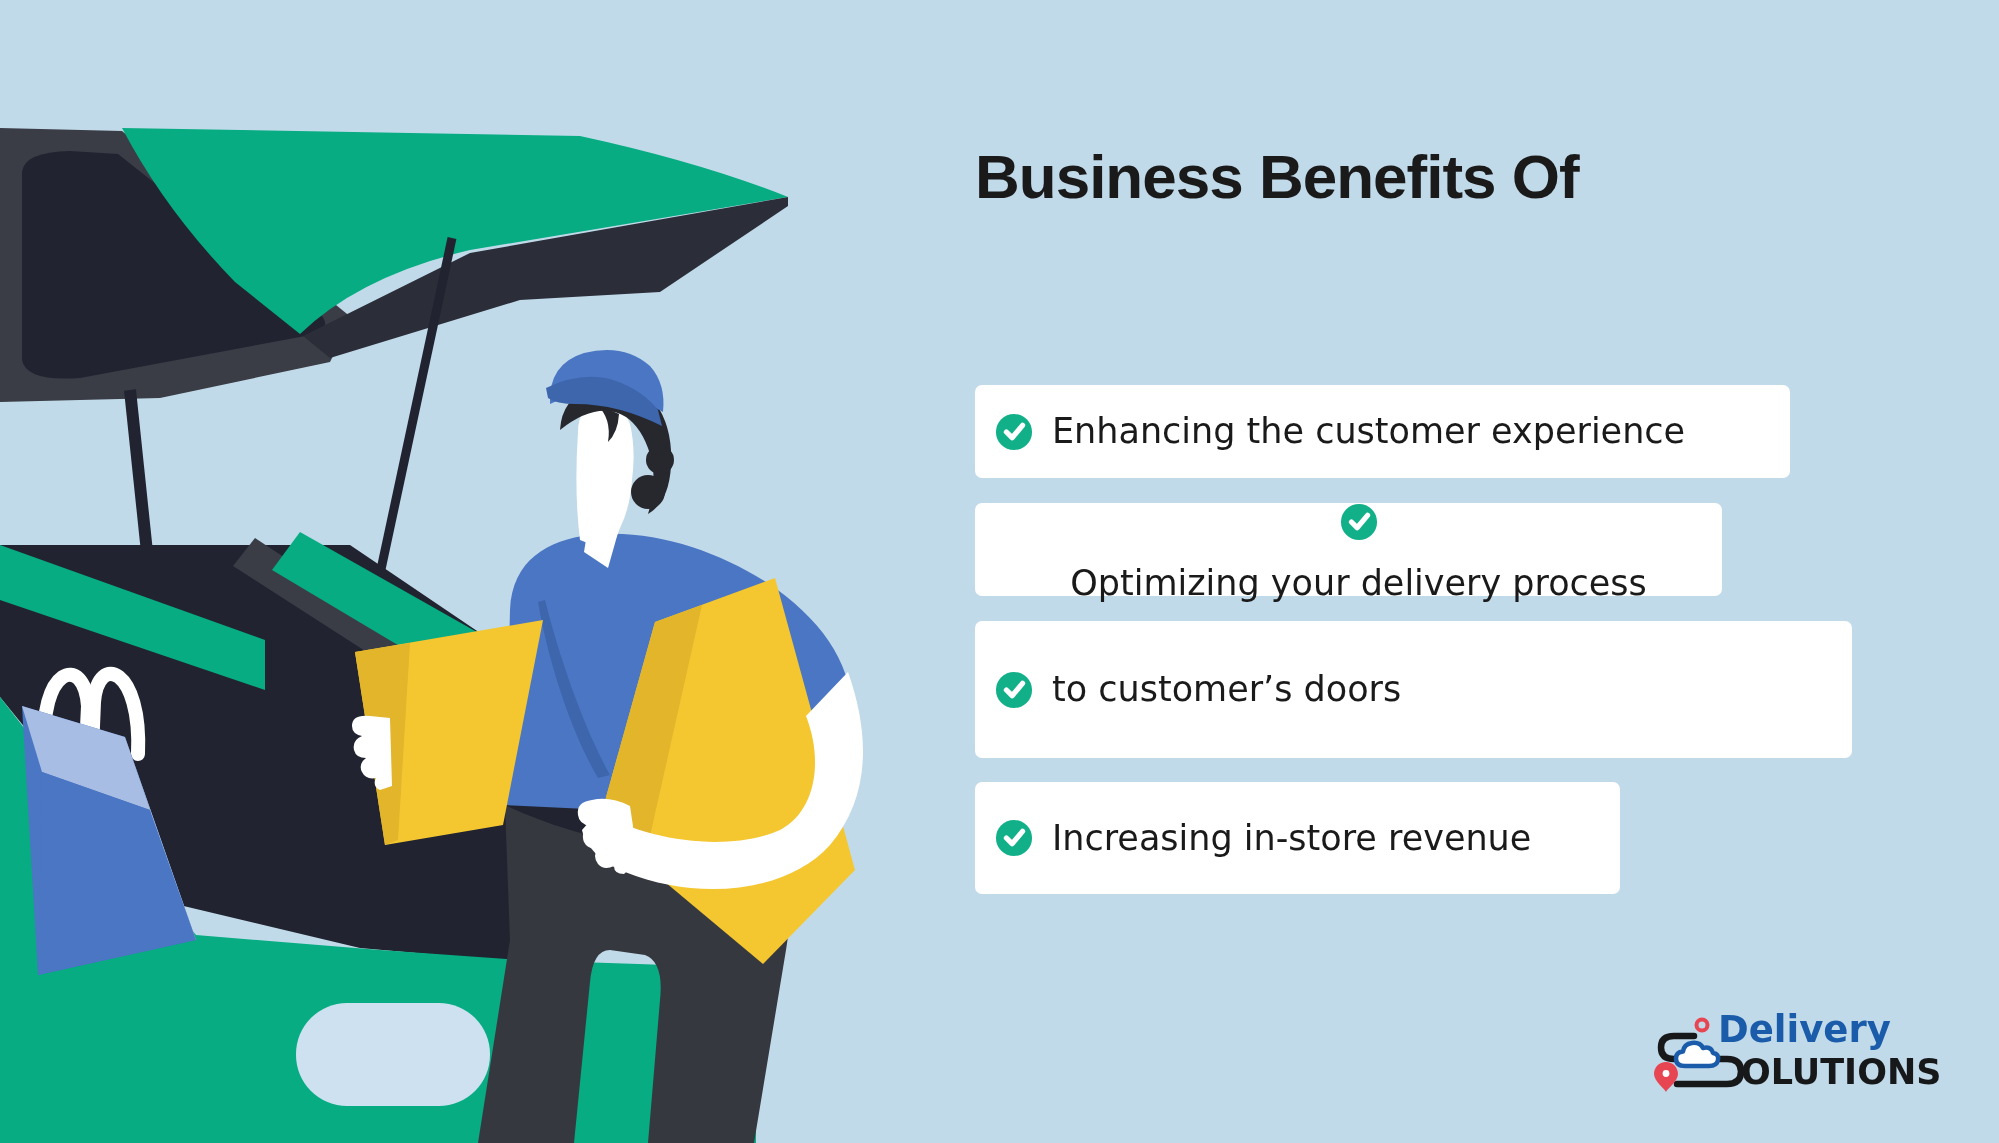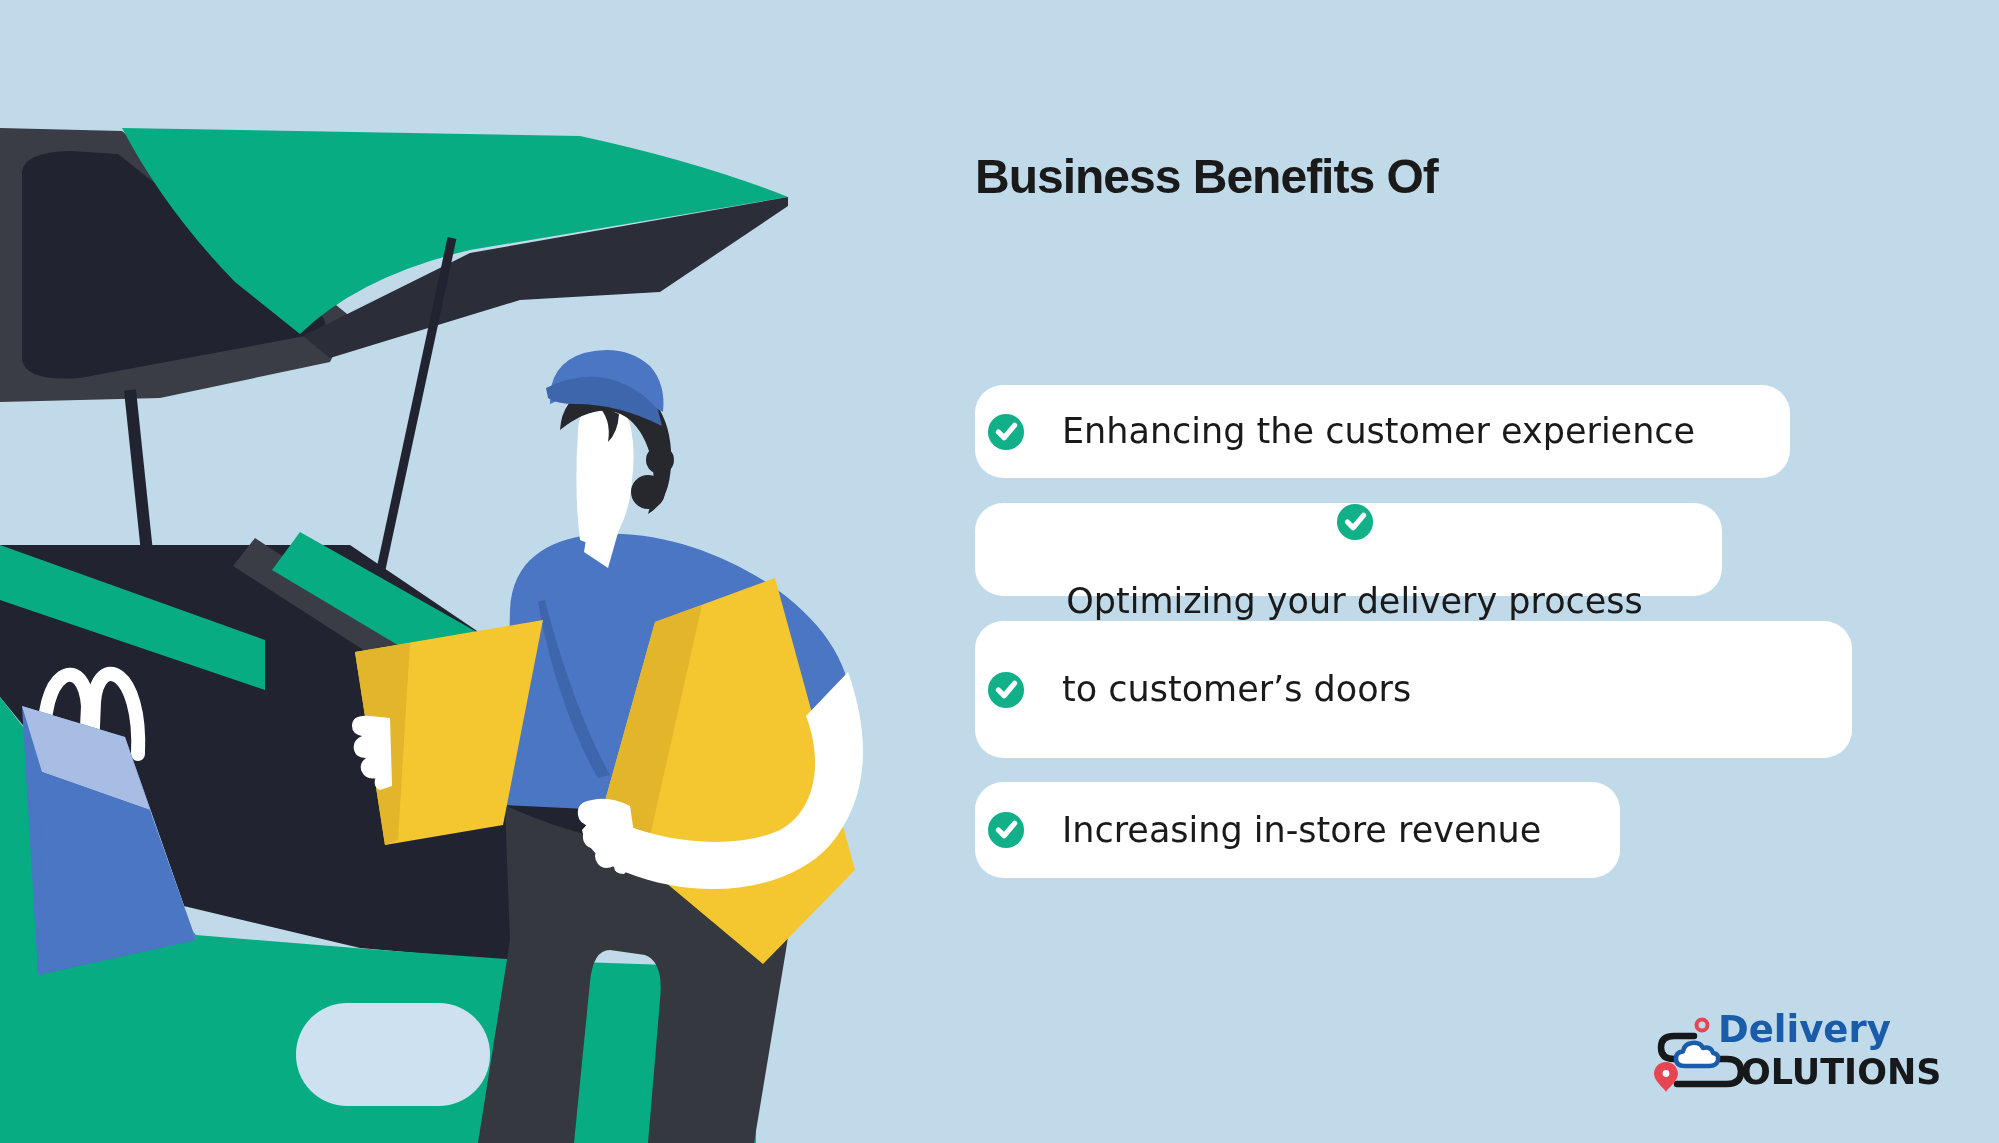--- a/index.html
+++ b/index.html
@@ -7,43 +7,43 @@
     position:relative;
     width:1999px;height:1143px;
     overflow:hidden;
     background:var(--bg);
     font-family:"DejaVu Sans","Liberation Sans",sans-serif;
   }
   
   .title{
     position:absolute;left:975px;top:136px;
     font-family:"Liberation Sans",sans-serif;
-    font-weight:700;font-size:48px;line-height:81px;
+    font-weight:700;font-size:62px;line-height:81px;
     letter-spacing:-1px;color:var(--ink);
     white-space:nowrap;
   }
   .card{
     position:absolute;left:975px;
     background:var(--cardBg);
-    border-radius:28px;
+    border-radius:7px;
     display:flex;align-items:center;
-    padding-left:12px;gap:37px;
+    padding-left:20px;gap:19px;
     box-sizing:border-box;
   }
   .card-text{
     font-size:35px;line-height:47px;color:var(--ink);
     white-space:nowrap;
   }
   .card-text span{display:block;}
   .card-text span:empty{display:none;}
   .check{width:38px;height:38px;flex:0 0 38px;}
   #card-1{top:385px;width:815px;height:93px;}
   #card-2{top:503px;width:747px;height:93px;flex-direction:column;}
   #card-3{top:621px;width:877px;height:137px;}
-  #card-4{top:782px;width:645px;height:96px;}
+  #card-4{top:782px;width:645px;height:112px;}
   
   #illo{position:absolute;left:0;top:0;}
   .f-green{fill:var(--green);}  .f-dark{fill:var(--dark);}
   .f-frame{fill:var(--frame);}  .f-under{fill:var(--underlid);}
   .f-blue{fill:var(--blue);}    .f-blue2{fill:var(--blueDark);}
   .f-bagl{fill:var(--bagLight);}.f-bagp{fill:var(--bagPale);}
   .f-yel{fill:var(--yellow);}   .f-yeld{fill:var(--yellowDark);}
   .f-white{fill:#ffffff;}       .f-pants{fill:var(--pants);}
   .f-hair{fill:var(--hair);}    .f-caps{fill:var(--capsule);}
   .s-dark{stroke:var(--dark);fill:none;}

